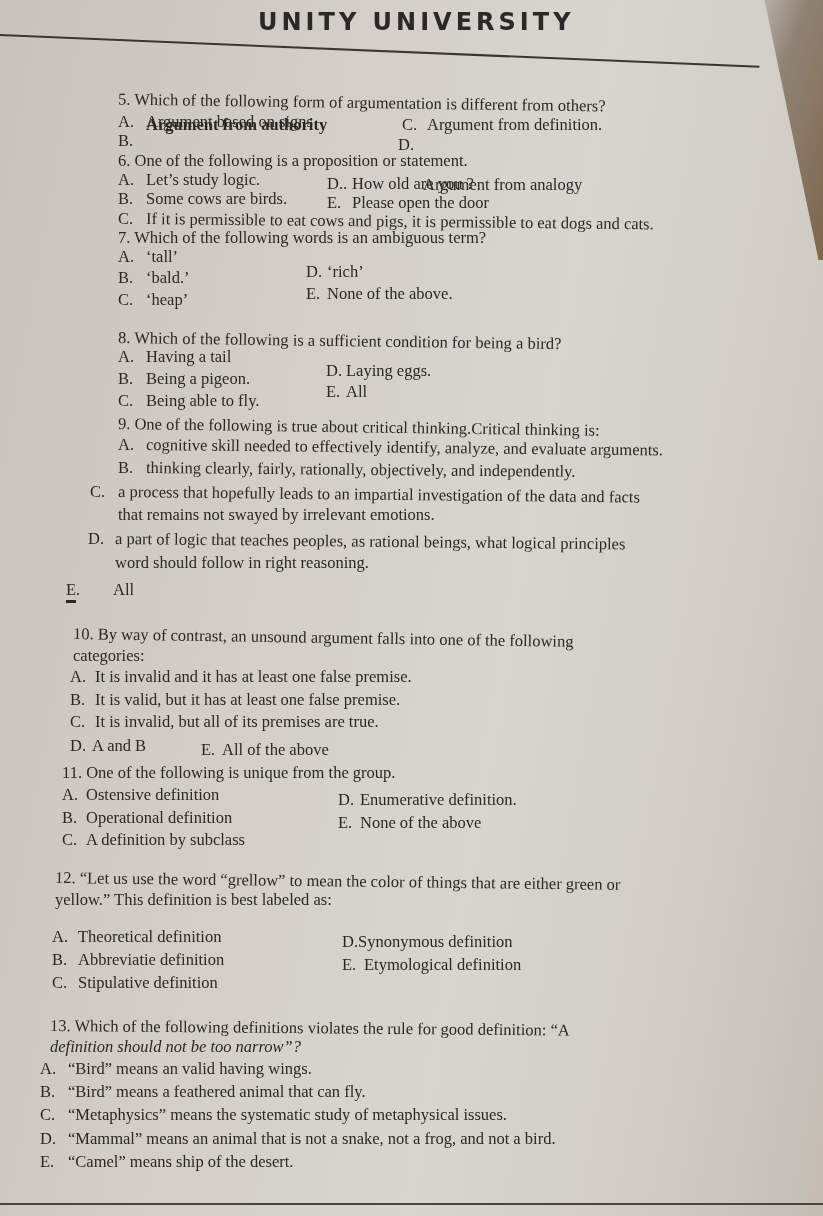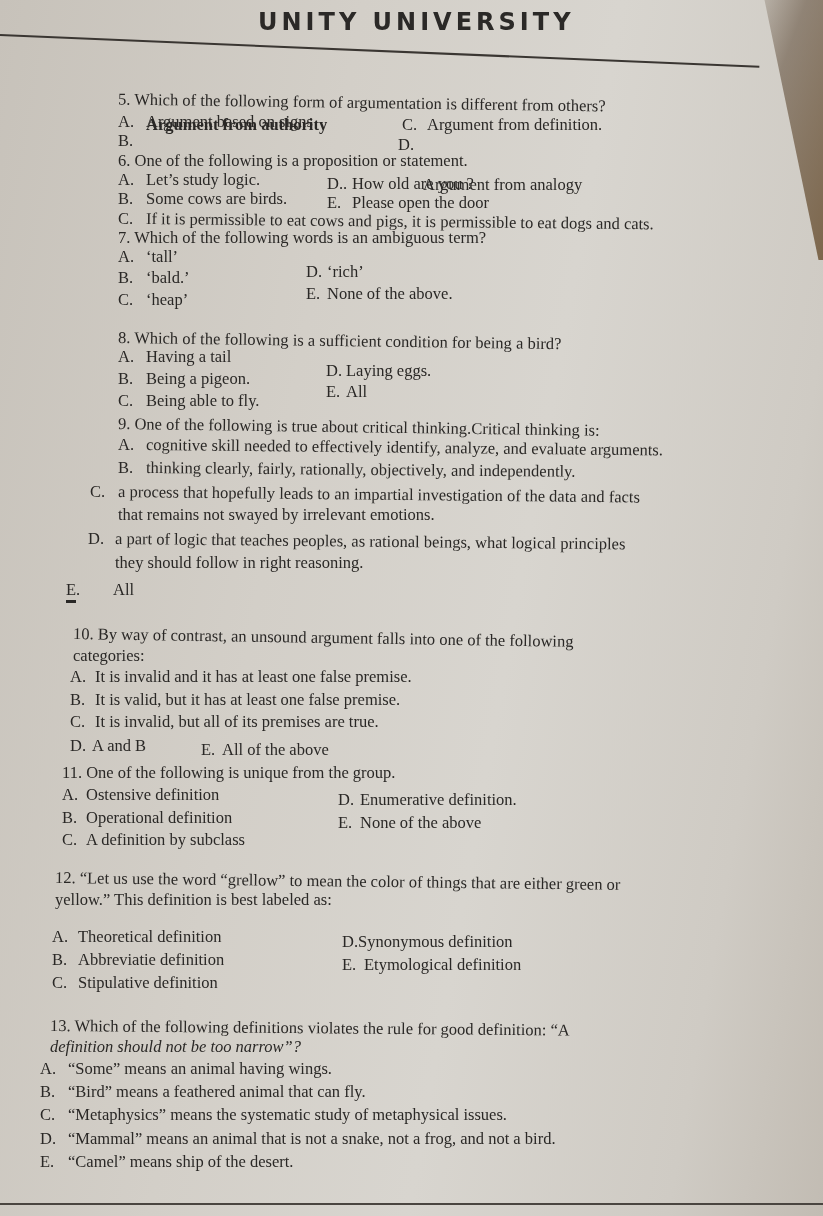--- a/index.html
+++ b/index.html
@@ -103,21 +103,21 @@
   <span class="t q" style="left:118px;top:416px;transform:rotate(0.8deg);transform-origin:left;">9. One of the following is true about critical thinking.Critical thinking is:</span>
   <span class="t" style="left:118px;top:437px;">A.</span>
   <span class="t" style="left:146px;top:437px;transform:rotate(0.6deg);transform-origin:left;">cognitive skill needed to effectively identify, analyze, and evaluate arguments.</span>
   <span class="t" style="left:118px;top:460px;">B.</span>
   <span class="t" style="left:146px;top:460px;transform:rotate(0.5deg);transform-origin:left;">thinking clearly, fairly, rationally, objectively, and independently.</span>
   <span class="t" style="left:90px;top:484px;">C.</span>
   <span class="t" style="left:118px;top:484px;transform:rotate(0.6deg);transform-origin:left;">a process that hopefully leads to an impartial investigation of the data and facts</span>
   <span class="t" style="left:118px;top:507px;">that remains not swayed  by irrelevant emotions.</span>
   <span class="t" style="left:88px;top:531px;">D.</span>
   <span class="t" style="left:115px;top:531px;transform:rotate(0.6deg);transform-origin:left;">a part of logic that teaches peoples, as rational beings,  what logical principles</span>
-  <span class="t" style="left:115px;top:555px;">they should follow in right reasoning.</span>
+  <span class="t" style="left:115px;top:555px;">word should follow in right reasoning.</span>
   <span class="t" style="left:66px;top:582px;">E.</span>
   <span class="t" style="left:113px;top:582px;">All</span>
   <div class="underline-mark"></div>
 </div>
 
 <div>
   <span class="t q" style="left:73px;top:626px;transform:rotate(0.9deg);transform-origin:left;">10. By way of contrast, an unsound argument falls into one of the following</span>
   <span class="t q" style="left:73px;top:648px;">categories:</span>
   <span class="t" style="left:70px;top:669px;">A.</span>
   <span class="t" style="left:95px;top:669px;">It is invalid and it has at least one false premise.</span>
@@ -157,21 +157,21 @@
   <span class="t" style="left:342px;top:934px;">D.</span>
   <span class="t" style="left:358px;top:934px;">Synonymous definition</span>
   <span class="t" style="left:342px;top:957px;">E.</span>
   <span class="t" style="left:364px;top:957px;">Etymological definition</span>
 </div>
 
 <div>
   <span class="t q" style="left:50px;top:1018px;transform:rotate(0.5deg);transform-origin:left;">13. Which of the following definitions violates the rule for good definition: “A</span>
   <span class="t q italic" style="left:50px;top:1039px;">definition should not be too narrow”?</span>
   <span class="t" style="left:40px;top:1061px;">A.</span>
-  <span class="t" style="left:68px;top:1061px;">“Some” means an animal having wings.</span>
+  <span class="t" style="left:68px;top:1061px;">“Bird” means an valid having wings.</span>
   <span class="t" style="left:40px;top:1084px;">B.</span>
   <span class="t" style="left:68px;top:1084px;text-align:center;">“Bird” means a feathered animal that can fly.</span>
   <span class="t" style="left:40px;top:1107px;">C.</span>
   <span class="t" style="left:68px;top:1107px;">“Metaphysics” means the systematic study of metaphysical issues.</span>
   <span class="t" style="left:40px;top:1131px;">D.</span>
   <span class="t" style="left:68px;top:1131px;">“Mammal” means an animal that is not a snake, not a frog, and not a bird.</span>
   <span class="t" style="left:40px;top:1154px;">E.</span>
   <span class="t" style="left:68px;top:1154px;">“Camel” means ship of the desert.</span>
 </div>
 

